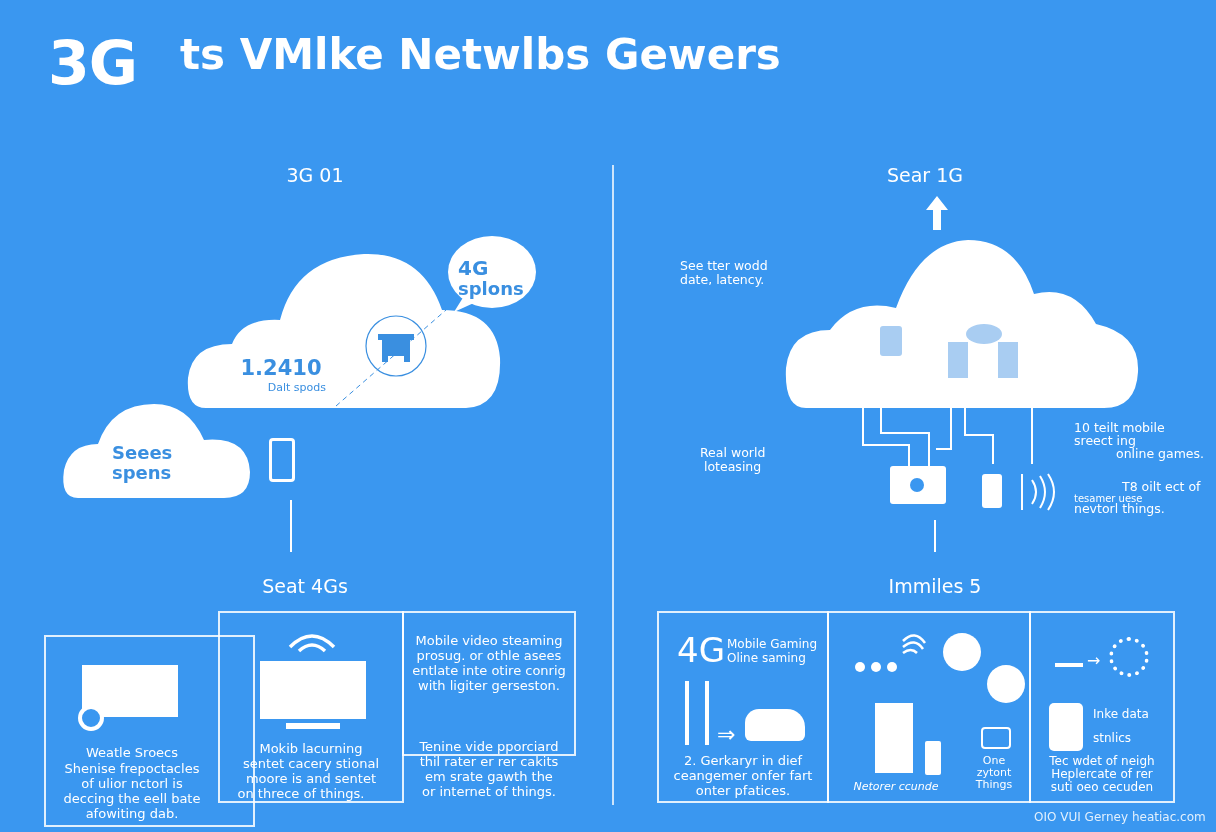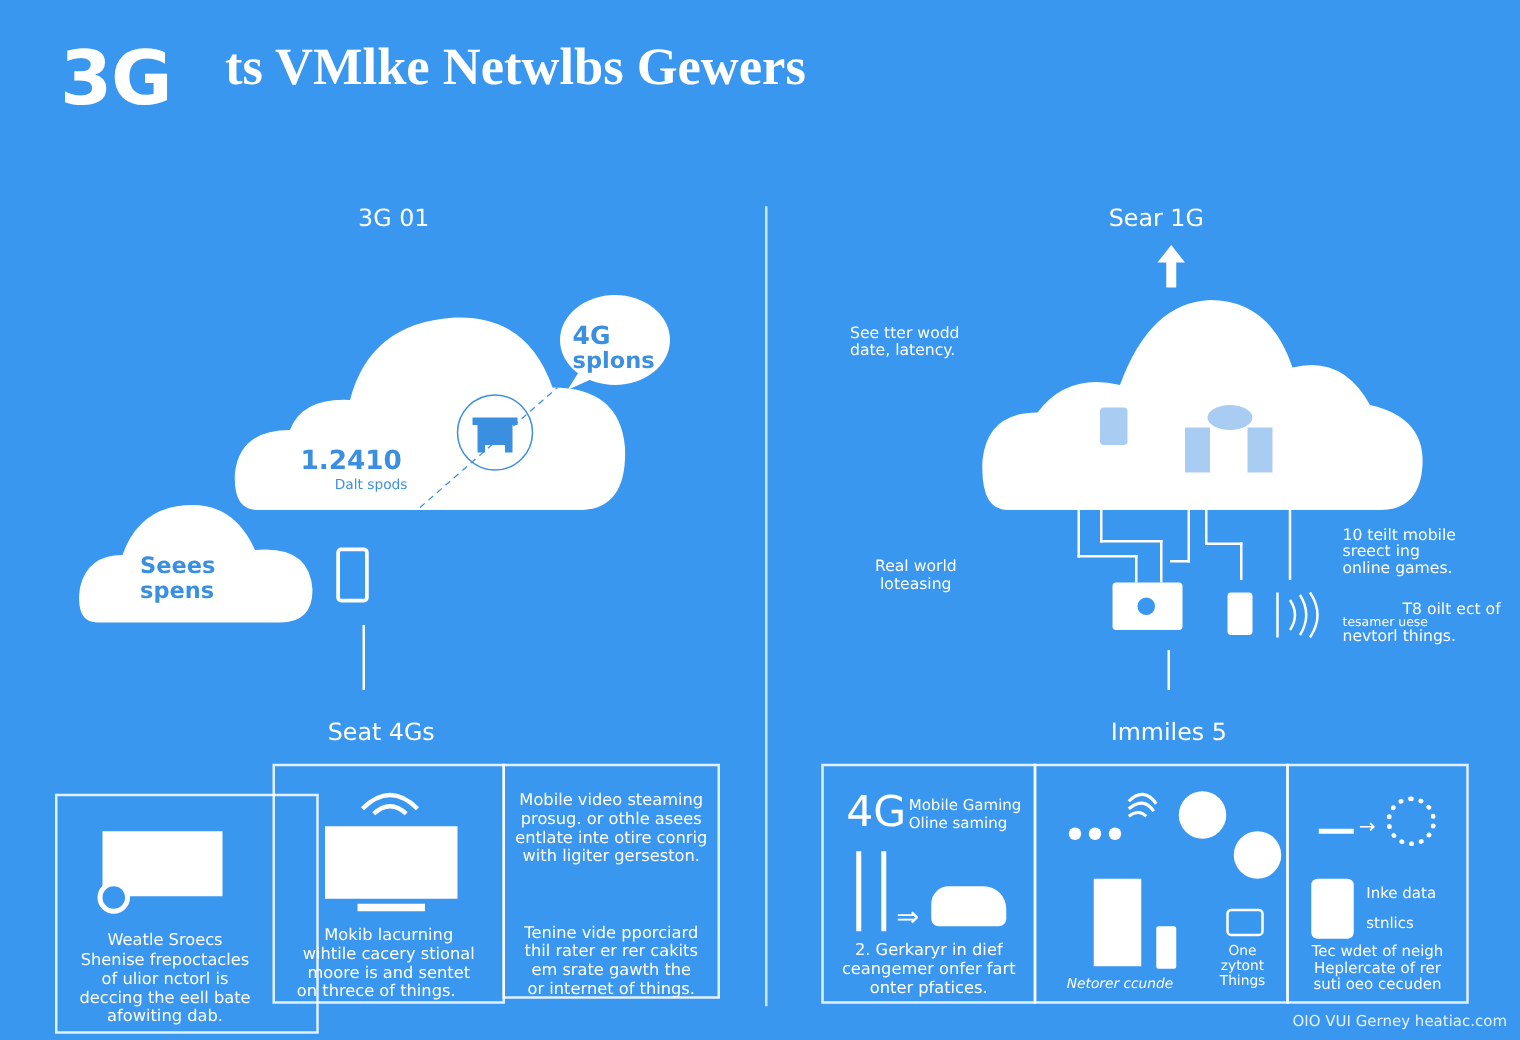--- a/index.html
+++ b/index.html
@@ -5,21 +5,21 @@
   * { box-sizing: border-box; margin: 0; padding: 0; }
   html, body { width: 1216px; height: 832px; overflow: hidden; }
   body {
     background: #3a97f0;
     font-family: "DejaVu Sans", "Liberation Sans", sans-serif;
     color: #ffffff;
     position: relative;
   }
   .abs { position: absolute; }
   .title-big { left: 48px; top: 28px; font-size: 60px; font-weight: bold; letter-spacing: -1px; }
-  .title-rest { left: 180px; top: 30px; font-size: 42px; font-weight: bold; font-family: Liberation Serif, serif; }
+  .title-rest { left: 180px; top: 30px; font-size: 42px; font-weight: bold; }
   .divider-v { left: 612px; top: 165px; width: 2px; height: 640px; background: rgba(255,255,255,0.75); }
   .sec-head { font-size: 19px; font-weight: normal; text-align: center; }
   .cloud { position: absolute; }
   .cloud-text { color: #3a8fe0; font-weight: bold; }
   .cell { position: absolute; border: 2px solid rgba(255,255,255,0.85); }
   .cell-text { position: absolute; font-size: 13px; line-height: 15px; text-align: center; color: #fff; }
   .note { font-size: 12.5px; line-height: 15px; color: #fff; }
   .line-v { position: absolute; width: 2px; background: #fff; }
   .line-h { position: absolute; height: 2px; background: #fff; }
 </style>
@@ -71,26 +71,26 @@
 </div>
 
 <div class="cell" style="left:218px; top:611px; width:186px; height:192px;">
   <svg class="abs" style="left:66px; top:16px;" width="52" height="26">
     <path d="M4 18 Q26 -4 48 18" stroke="#fff" stroke-width="3.5" fill="none"></path>
     <path d="M13 22 Q26 10 39 22" stroke="#fff" stroke-width="3.5" fill="none"></path>
   </svg>
   <div class="abs" style="left:40px; top:48px; width:106px; height:58px; background:#fff;"></div>
   <div class="abs" style="left:66px; top:110px; width:54px; height:6px; background:#fff;"></div>
   <div class="cell-text" style="left:0; top:128px; width:182px;">Mokib lacurning</div>
-  <div class="cell-text" style="left:0; top:143px; width:182px;">wihtile cacery stional</div>
+  <div class="cell-text" style="left:0; top:143px; width:182px;">sentet cacery stional</div>
   <div class="cell-text" style="left:0; top:158px; width:182px;">moore is and sentet</div>
   <div class="cell-text" style="left:0; top:173px; width:162px;">on threce of things.</div>
 </div>
 
-<div class="cell" style="left:402px; top:611px; width:174px; height:188px;">
+<div class="cell" style="left:402px; top:611px; width:174px; height:145px;">
   <div class="cell-text" style="left:0; top:20px; width:170px;">Mobile video steaming</div>
   <div class="cell-text" style="left:0; top:35px; width:170px;">prosug. or othle asees</div>
   <div class="cell-text" style="left:0; top:50px; width:170px;">entlate inte otire conrig</div>
   <div class="cell-text" style="left:0; top:65px; width:170px;">with ligiter gerseston.</div>
   <div class="cell-text" style="left:0; top:126px; width:170px;">Tenine vide pporciard</div>
   <div class="cell-text" style="left:0; top:141px; width:170px;">thil rater er rer cakits</div>
   <div class="cell-text" style="left:0; top:156px; width:170px;">em srate gawth the</div>
   <div class="cell-text" style="left:0; top:171px; width:170px;">or internet of things.</div>
 </div>
 
@@ -133,21 +133,21 @@
   <path d="M22 6 Q32 22 22 38" stroke="#fff" stroke-width="2" fill="none"></path>
   <path d="M30 4 Q42 22 30 40" stroke="#fff" stroke-width="2" fill="none"></path>
 </svg>
 <div class="line-v" style="left:934px; top:520px; height:32px;"></div>
 
 <div class="abs note" style="left:700px; top:445px;">Real world</div>
 <div class="abs note" style="left:704px; top:459px;">loteasing</div>
 
 <div class="abs note" style="left:1074px; top:420px;">10 teilt mobile</div>
 <div class="abs note" style="left:1074px; top:433px;">sreect ing</div>
-<div class="abs note" style="left:1074px; top:446px;">online games.</div>
+<div class="abs note" style="left:1116px; top:446px;">online games.</div>
 <div class="abs note" style="left:1122px; top:479px;">T8 oilt ect of</div>
 <div class="abs note" style="left:1074px; top:491px; font-size:10px;">tesamer uese</div>
 <div class="abs note" style="left:1074px; top:501px;">nevtorl things.</div>
 
 <div class="abs sec-head" style="left:820px; top:575px; width:230px;">Immiles 5</div>
 
 <div class="cell" style="left:657px; top:611px; width:172px; height:192px;">
   <div class="abs" style="left:18px; top:18px; font-size:34px; line-height:38px;">4G</div>
   <div class="abs" style="left:68px; top:24px; font-size:12px;">Mobile Gaming</div>
   <div class="abs" style="left:68px; top:38px; font-size:12px;">Oline saming</div>

